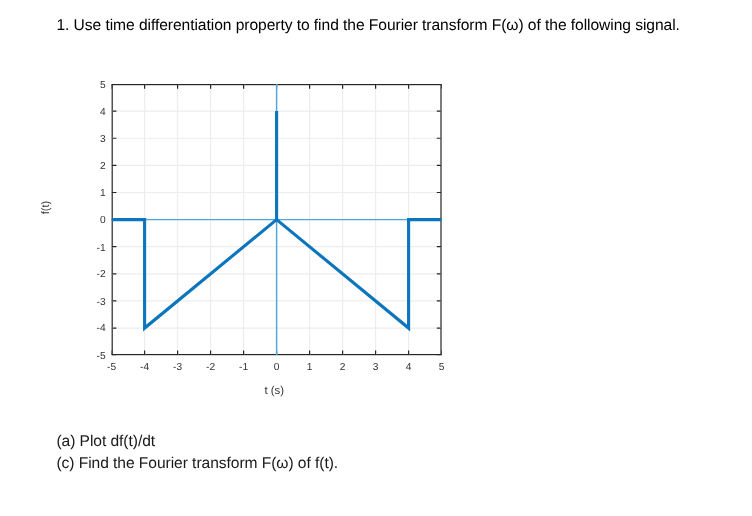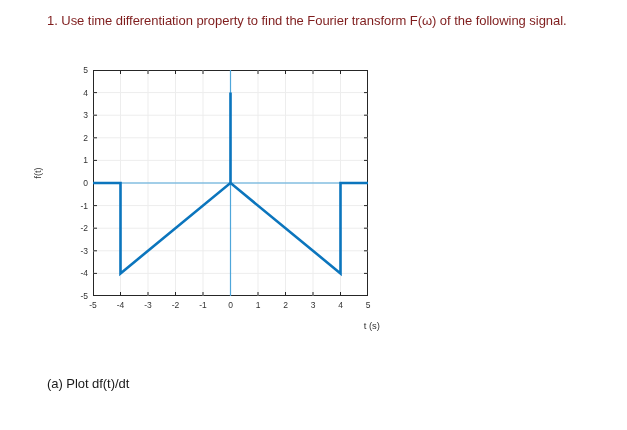--- a/index.html
+++ b/index.html
@@ -17,21 +17,21 @@
   }
 
   
   #question-text {
     position: absolute;
     left: 47px;
     top: 12px;
     width: 560px;
     font-size: 13.0px;
     line-height: 18px;
-    color: #7f1d1d;
+    color: #000000;
     letter-spacing: -0.05px;
   }
 
   
   #figure {
     position: absolute;
     left: 0px;
     top: 58px;
     width: 420px;
     height: 290px;
@@ -45,24 +45,24 @@
     width: 80px;
     text-align: center;
     font-size: 9px;
     color: #333;
     transform: rotate(-90deg);
     transform-origin: center center;
   }
 
   #xlabel {
     position: absolute;
-    left: 105px;
+    left: 91px;
     top: 262px;
     width: 275px;
-    text-align: right;
+    text-align: center;
     font-size: 9.5px;
     color: #333;
   }
 
   
   #plot-box {
     position: absolute;
     left: 93px;
     top: 12px;
     width: 275px;
@@ -101,21 +101,21 @@
   #subquestions {
     position: absolute;
     left: 47px;
     top: 359px;
     width: 540px;
     font-size: 13.0px;
     line-height: 17.5px;
     color: #1a1a1a;
     letter-spacing: -0.05px;
   }
-  #subquestions div { white-space: pre; margin-top: 16px; }
+  #subquestions div { white-space: pre; }
 </style>
 </head>
 <body>
 
 <div id="question-text">1. Use time differentiation property to find the Fourier transform F(ω) of the following signal.</div>
 
 <div id="figure">
 
   <div id="ylabel">f(t)</div>
 
@@ -218,13 +218,14 @@
       <div class="xtick-label" style="left: 301px; top: 242px;">3</div>
       <div class="xtick-label" style="left: 328.5px; top: 242px;">4</div>
       <div class="xtick-label" style="left: 356px; top: 242px;">5</div>
     </div>
 
   <div id="xlabel">t (s)</div>
 </div>
 
 <div id="subquestions">
   <div>(a) Plot df(t)/dt</div>
+  <div>(c) Find the Fourier transform F(ω) of f(t).</div>
 </div>
 
 </body></html>

